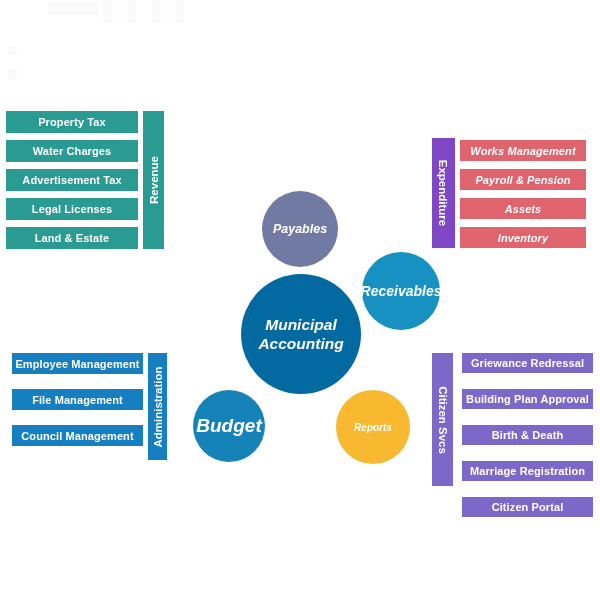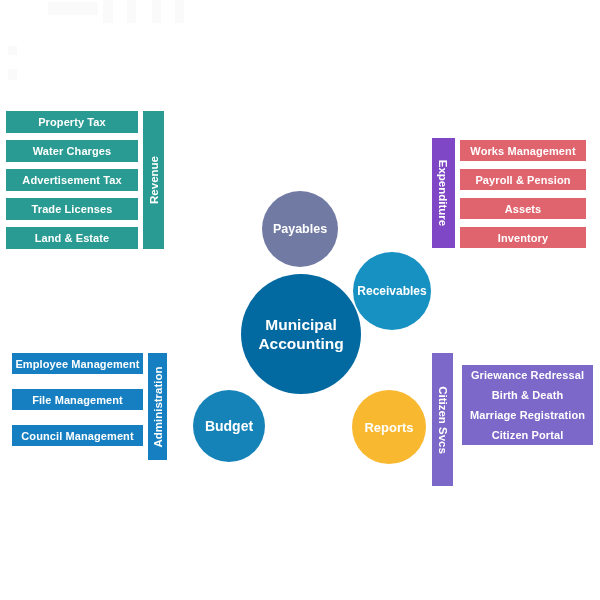--- a/index.html
+++ b/index.html
@@ -11,69 +11,69 @@
   .wm{position:absolute;background:#fafafa;}
   
   .items{position:absolute;display:flex;flex-direction:column;}
   .item{
     display:flex;align-items:center;justify-content:center;
     color:#ffffff;font-weight:bold;font-size:11px;letter-spacing:.1px;
     width:100%;
   }
   .rev-items{left:6px;top:111px;width:132px;gap:7px;border-radius:32px;}
   .rev-items .item{height:22px;background:#2a9b93;}
-  .exp-items{left:460px;top:140px;width:126px;gap:8px;}
+  .exp-items{left:460px;top:140px;width:126px;gap:8px;font-style:italic;}
   .exp-items .item{height:21px;background:#e0646e;}
   .adm-items{left:12px;top:353px;width:131px;gap:15px;}
   .adm-items .item{height:21px;background:#157fc1;}
-  .cit-items{left:462px;top:353px;width:131px;gap:0;margin-top:12px;}
+  .cit-items{left:462px;top:353px;width:131px;gap:16px;}
   .cit-items .item{height:20px;background:#7c68c8;}
   
   .vbar{
     position:absolute;display:flex;align-items:center;justify-content:center;
     color:#ffffff;font-weight:bold;font-size:11.5px;overflow:hidden;
   }
   .vbar span{white-space:nowrap;}
   .vbar.left span{transform:rotate(-90deg);}
   .vbar.right span{transform:rotate(90deg);}
   .vbar-revenue{left:143px;top:111px;width:21px;height:138px;background:#2a9b93;}
   .vbar-expenditure{left:432px;top:138px;width:23px;height:110px;background:#7f46c5;}
   .vbar-administration{left:148px;top:353px;width:19px;height:107px;background:#157fc1;}
   .vbar-citizen{left:432px;top:353px;width:21px;height:133px;background:#7c68c8;}
   
   .circle{
     position:absolute;border-radius:50%;
     display:flex;align-items:center;justify-content:center;text-align:center;
-    color:#ffffff;font-weight:bold;
+    color:#ffffff;font-weight:bold;font-style:italic;
   }
   .c-payables   {left:262px;top:191px;width:76px;height:76px;background:#707aa2;font-size:12.5px;}
   .c-workflows  {left:168px;top:253px;width:78px;height:78px;background:#f8b830;font-size:12.5px;}
-  .c-receivables{left:353px;top:252px;width:78px;height:78px;background:#1691c2;font-size:12px;}
-  .c-budget     {left:193px;top:390px;width:72px;height:72px;background:#1683b8;font-size:14px;}
-  .c-reports    {left:352px;top:390px;width:74px;height:74px;background:#f8b830;font-size:13px;justify-content:center;}
+  .c-receivables{left:362px;top:252px;width:78px;height:78px;background:#1691c2;font-size:14px;}
+  .c-budget     {left:193px;top:390px;width:72px;height:72px;background:#1683b8;font-size:19px;}
+  .c-reports    {left:336px;top:390px;width:74px;height:74px;background:#f8b830;font-size:10px;justify-content:center;}
   .c-center     {left:241px;top:274px;width:120px;height:120px;background:#0369a1;font-size:15.5px;line-height:1.25;}
 </style>
 </head>
 <body>
 
 <div id="stage">
 
   <div class="wm" style="left:48px;top:2px;width:50px;height:13px;"></div>
   <div class="wm" style="left:103px;top:0;width:10px;height:23px;"></div>
   <div class="wm" style="left:127px;top:0;width:9px;height:23px;"></div>
   <div class="wm" style="left:152px;top:0;width:9px;height:23px;"></div>
   <div class="wm" style="left:175px;top:0;width:9px;height:23px;"></div>
   <div class="wm" style="left:8px;top:46px;width:9px;height:9px;"></div>
   <div class="wm" style="left:8px;top:69px;width:9px;height:11px;"></div>
 
   <div class="items rev-items">
     <div class="item">Property Tax</div>
     <div class="item">Water Charges</div>
     <div class="item">Advertisement Tax</div>
-    <div class="item">Trade Licenses</div>
+    <div class="item">Legal Licenses</div>
     <div class="item">Land &amp; Estate</div>
   </div>
   <div class="vbar left vbar-revenue">
     <span>Revenue</span>
   </div>
 
   <div class="vbar right vbar-expenditure">
     <span>Expenditure</span>
   </div>
   <div class="items exp-items">
@@ -90,20 +90,21 @@
   </div>
   <div class="vbar left vbar-administration">
     <span>Administration</span>
   </div>
 
   <div class="vbar right vbar-citizen">
     <span>Citizen Svcs</span>
   </div>
   <div class="items cit-items">
     <div class="item">Griewance Redressal</div>
+    <div class="item">Building Plan Approval</div>
     <div class="item">Birth &amp; Death</div>
     <div class="item">Marriage Registration</div>
     <div class="item">Citizen Portal</div>
   </div>
 
   <div class="circle c-payables">
     <span>Payables</span>
   </div>
   <div class="circle c-receivables">
     <span>Receivables</span>

